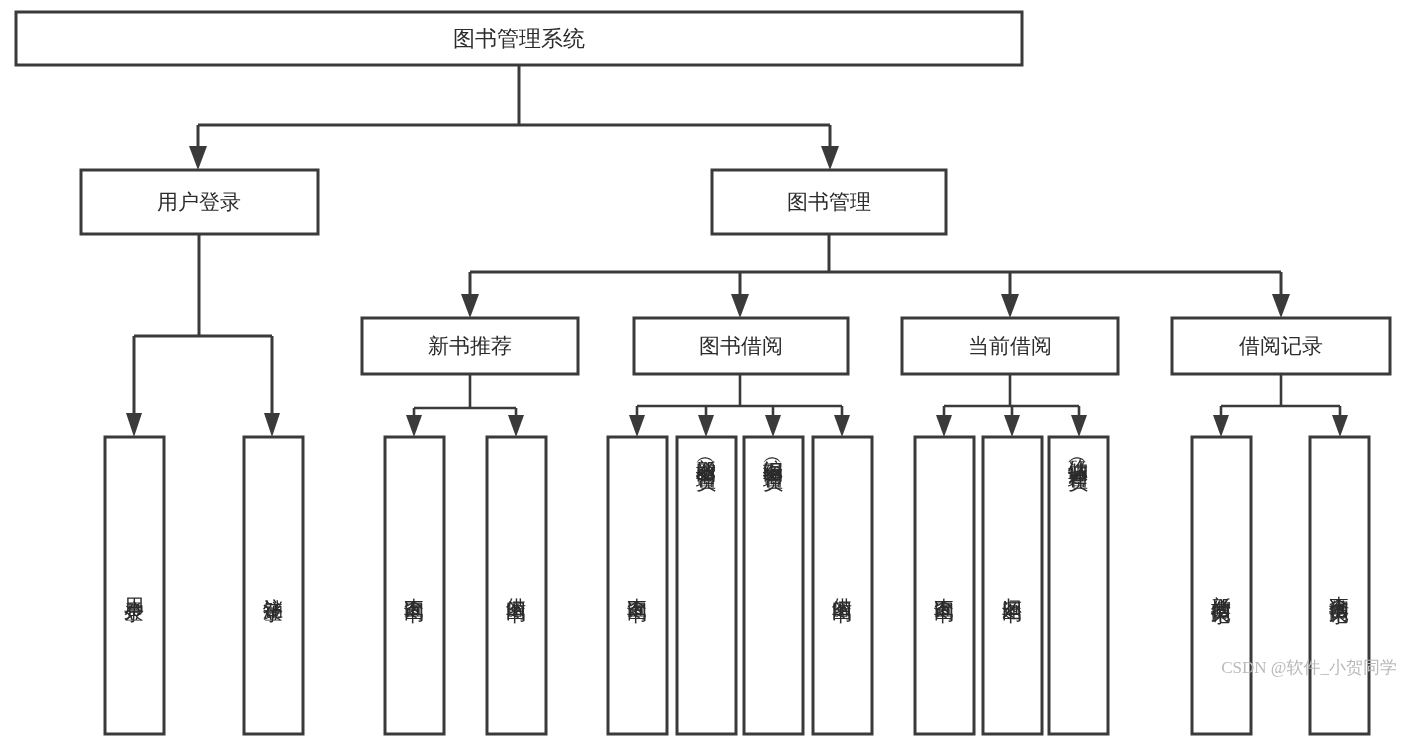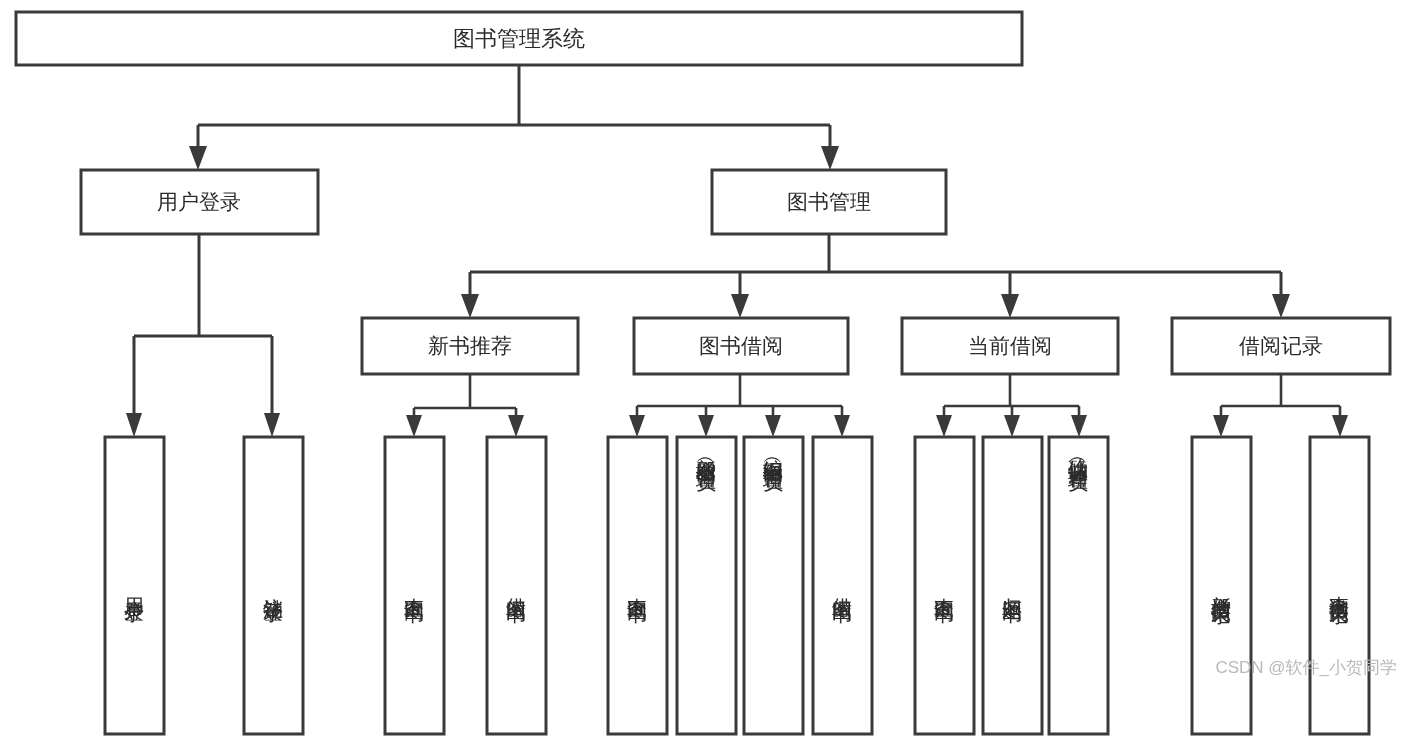--- a/index.html
+++ b/index.html
@@ -27,21 +27,21 @@
     text-orientation:upright;
     font-family:"Liberation Sans","DejaVu Sans",sans-serif;
     font-size:20px;color:#2b2b2b;
     letter-spacing:2px;
     line-height:1;
     white-space:nowrap;
     pointer-events:none;
   }
   .watermark{
     position:absolute;right:8px;bottom:4px;
-    font-family:Liberation Sans, sans-serif;
+    font-family:Liberation Serif, serif;
     font-size:17px;color:#b9b9b9;white-space:nowrap;
   }
 </style>
 </head>
 <body>
 
 <div id="diagram-root">
 
   <svg id="flowchart" viewBox="0 0 1405 747" xmlns="http://www.w3.org/2000/svg">
 

